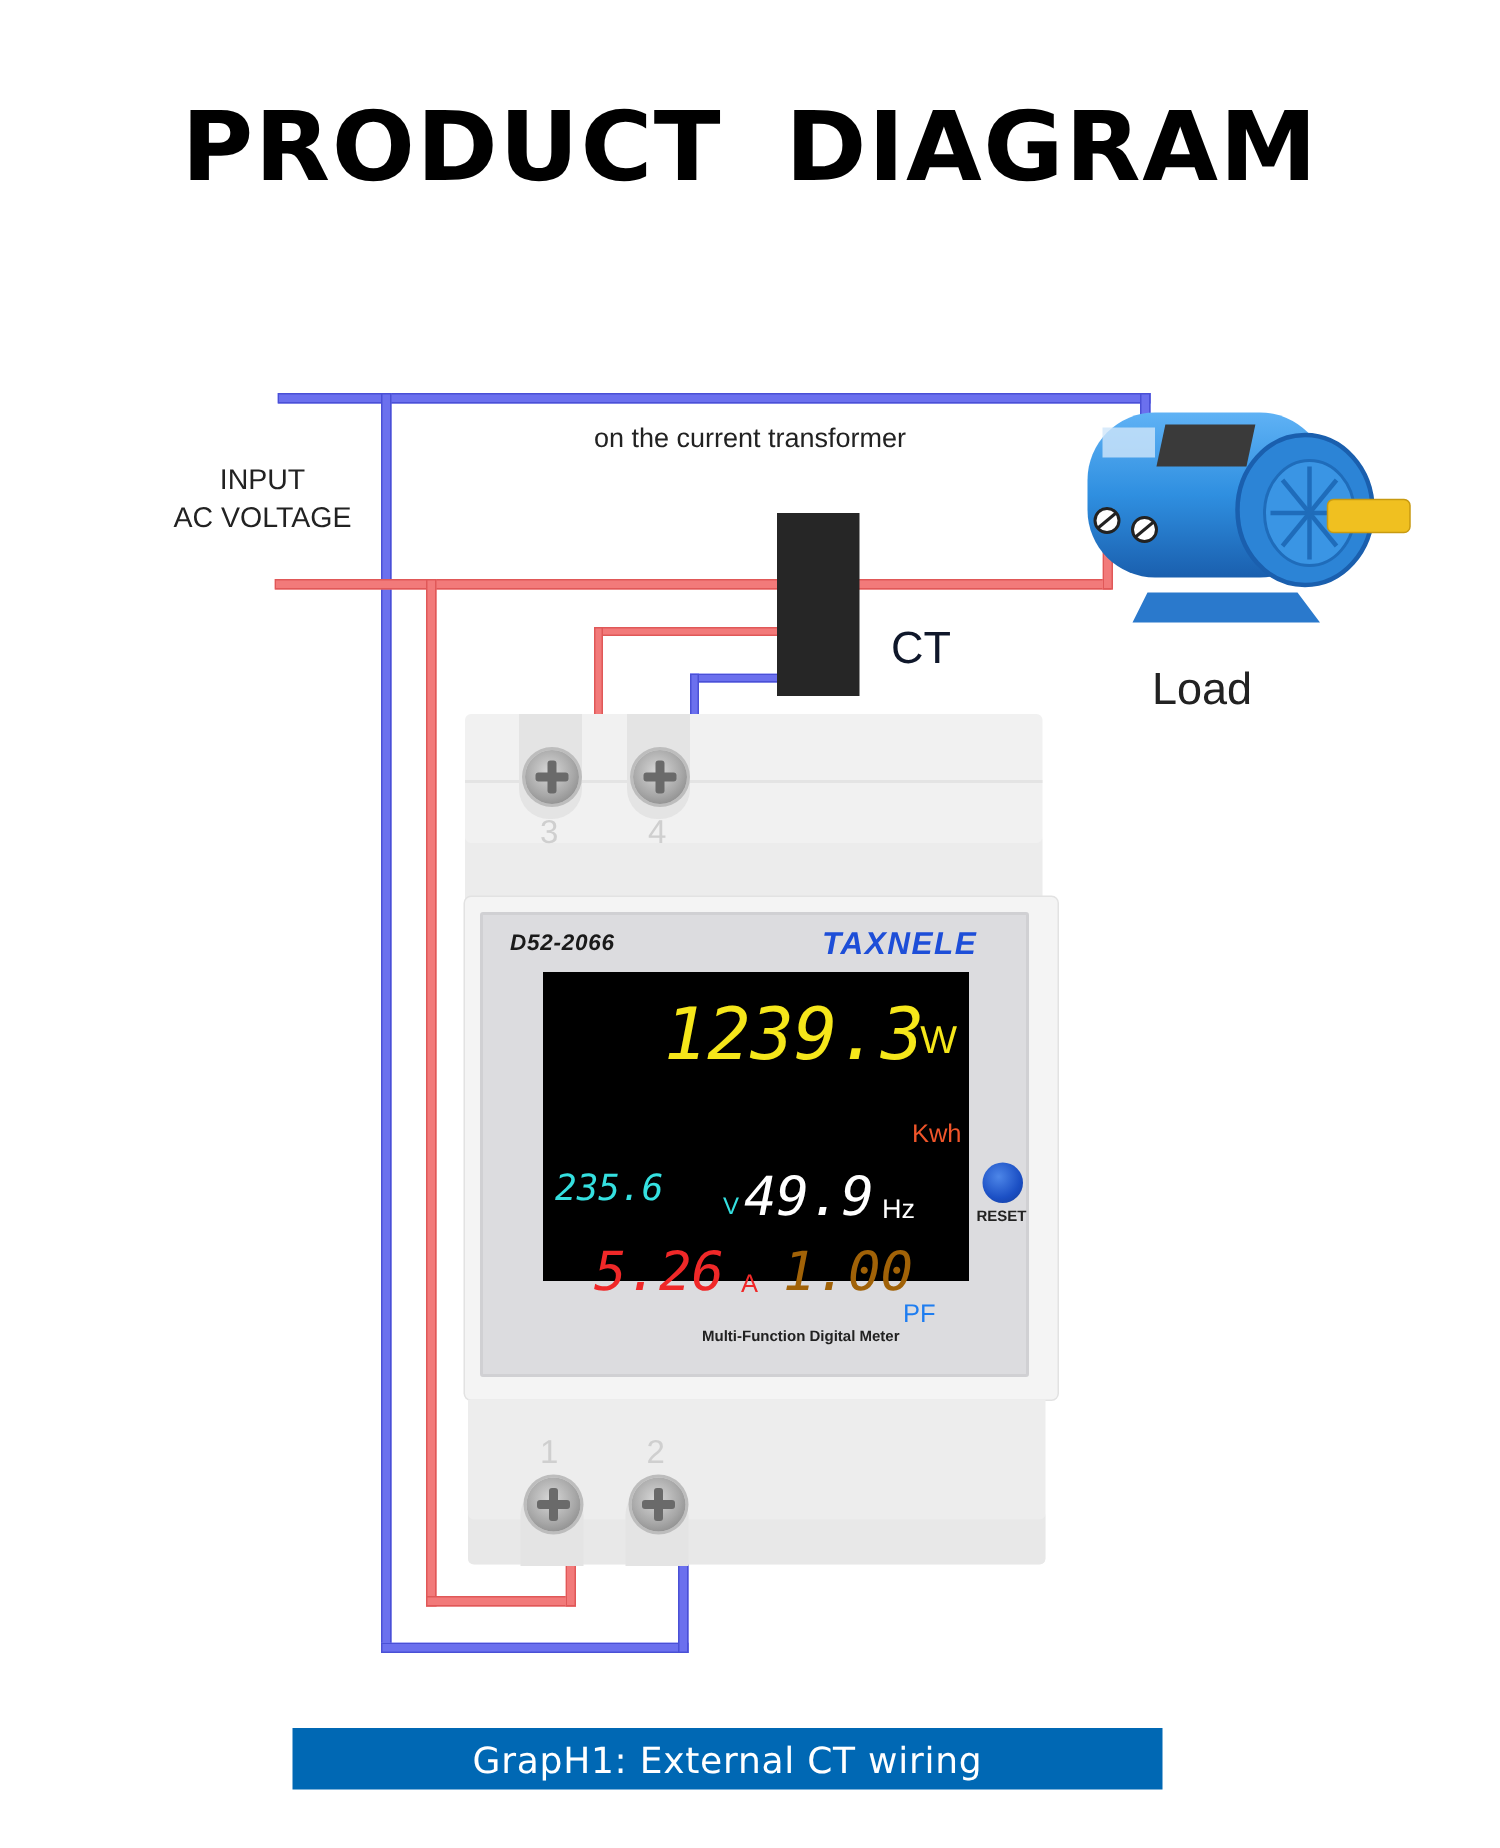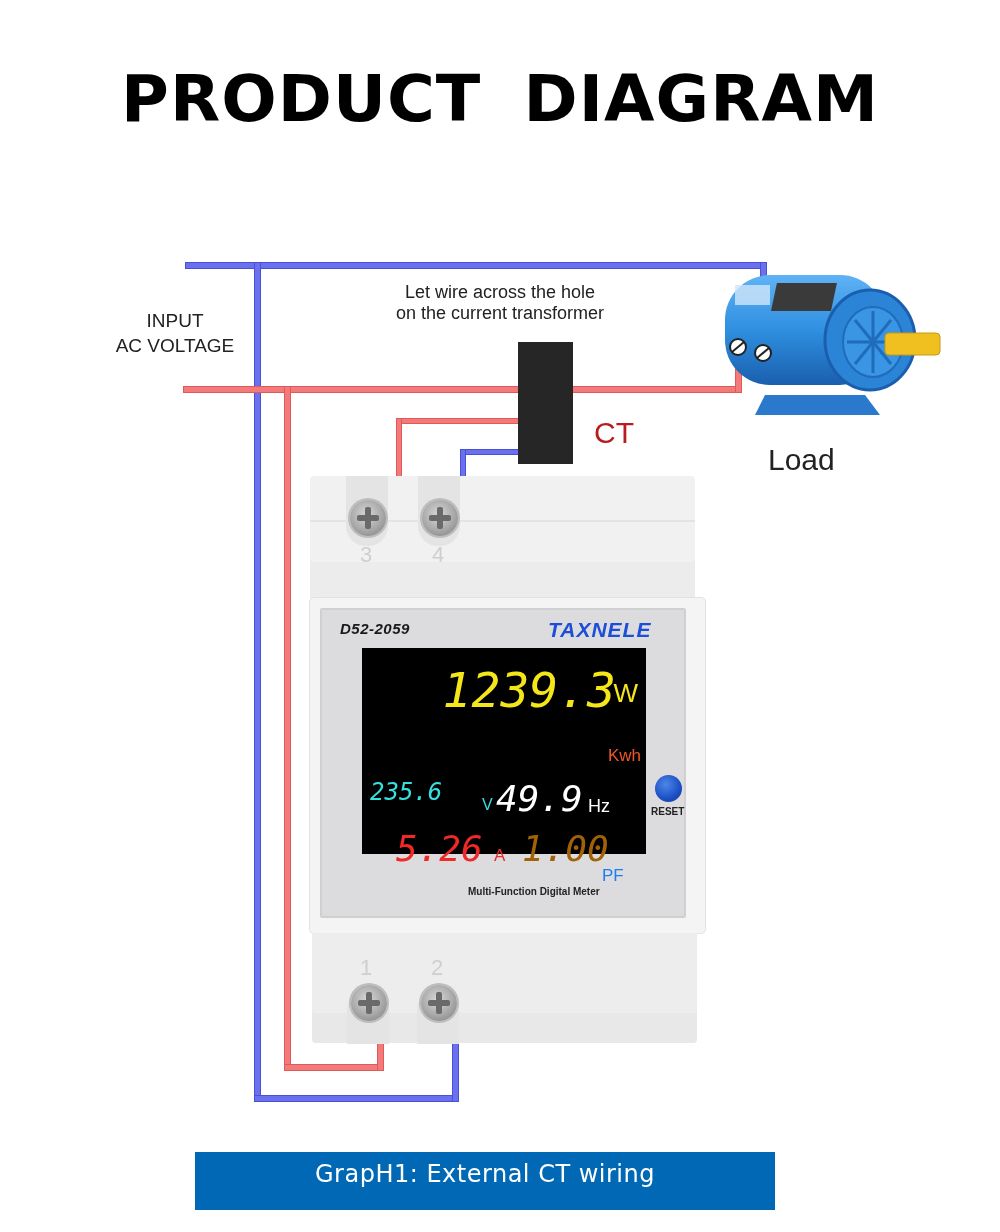--- a/index.html
+++ b/index.html
@@ -4,21 +4,21 @@
 <style>
   html,body{margin:0;padding:0;background:#fff;}
   body{width:1000px;height:1232px;position:relative;overflow:hidden;font-family:"Liberation Sans",sans-serif;}
   .abs{position:absolute;}
   .title{left:0;top:62px;width:1000px;text-align:center;font-family:"DejaVu Sans",sans-serif;font-weight:bold;font-size:64px;letter-spacing:1px;color:#000;transform:scaleX(1.02);word-spacing:18px;}
   .wire{position:absolute;}
   .wb{background:#6b70ee;box-shadow:inset 0 0 0 1px #4a50d6;}
   .wr{background:#f27a7a;box-shadow:inset 0 0 0 1px #e05858;}
   .label{color:#222;font-size:19px;line-height:25px;text-align:center;}
   .ct-block{left:518px;top:342px;width:55px;height:122px;background:#262626;}
-  .ct-label{left:594px;top:416px;font-size:30px;color:#b91c1c;}
+  .ct-label{left:594px;top:416px;font-size:30px;color:#0f172a;}
   .load-label{left:768px;top:443px;font-size:30px;color:#222;}
   
   .meter-top{left:310px;top:476px;width:385px;height:126px;background:#f1f1f1;border-radius:4px;box-shadow:inset 0 -40px 0 #ececec;}
   .meter-top-step{left:310px;top:520px;width:385px;height:2px;background:#e4e4e4;}
   .meter-mid{left:310px;top:598px;width:395px;height:335px;background:#f4f4f4;border-radius:4px;box-shadow:0 0 0 1px #e2e2e2;}
   .panel{left:320px;top:608px;width:362px;height:306px;background:#dcdcdf;border:2px solid #d0d0d3;border-radius:2px;}
   .meter-bot{left:312px;top:933px;width:385px;height:110px;background:#ededed;border-radius:0 0 4px 4px;box-shadow:inset 0 -30px 0 #e8e8e8;}
   .slot{position:absolute;width:42px;background:#e4e4e4;border-radius:0 0 20px 20px;}
   .screw{position:absolute;width:36px;height:36px;border-radius:50%;background:radial-gradient(circle at 45% 40%,#d8d8d8 0,#a8a8a8 55%,#7a7a7a 100%);box-shadow:0 0 0 2px #bdbdbd;}
   .screw::before,.screw::after{content:"";position:absolute;background:#6a6a6a;border-radius:2px;}
@@ -26,33 +26,32 @@
   .screw::after{left:15px;top:7px;width:6px;height:22px;}
   .term-num{position:absolute;font-size:22px;color:#cfcfcf;}
   .model{left:340px;top:620px;font-size:15px;font-weight:bold;font-style:italic;color:#1a1a1a;letter-spacing:0.5px;}
   .brand{left:548px;top:618px;font-size:21px;font-weight:bold;font-style:italic;color:#1d4ed8;letter-spacing:1px;}
   .screen{left:362px;top:648px;width:284px;height:206px;background:#000;}
   .seg{position:absolute;font-family:"DejaVu Sans Mono",monospace;font-style:italic;}
   .unit{position:absolute;font-family:"Liberation Sans",sans-serif;}
   .reset-btn{left:655px;top:775px;width:27px;height:27px;border-radius:50%;background:radial-gradient(circle at 40% 35%,#4d86e8 0,#1b4fc4 60%,#123a96 100%);}
   .reset-lbl{left:651px;top:806px;font-size:10px;font-weight:bold;color:#222;letter-spacing:0;}
   .subtitle{left:468px;top:886px;font-size:10px;font-weight:bold;color:#222;}
-  .caption{left:195px;top:1152px;width:580px;height:58px;background:#0068b4;color:#fff;font-family:"DejaVu Sans",sans-serif;font-size:24px;line-height:45px;text-align:center;letter-spacing:0.5px;}
+  .caption{left:195px;top:1152px;width:580px;height:41px;background:#0068b4;color:#fff;font-family:"DejaVu Sans",sans-serif;font-size:24px;line-height:45px;text-align:center;letter-spacing:0.5px;}
 </style>
 </head>
 <body>
 
 <div class="abs title">PRODUCT DIAGRAM</div>
 
 <div class="abs label" style="left:100px;top:308px;width:150px;">
   <div>INPUT</div>
   <div>AC VOLTAGE</div>
 </div>
 <div class="abs label" style="left:370px;top:282px;width:260px;font-size:18px;line-height:21px;">
-  <div>Let wire across the hole</div>
   <div>on the current transformer</div>
 </div>
 
 <div class="wire wb" style="left:185px;top:262px;width:582px;height:7px;"></div>
 <div class="wire wb" style="left:760px;top:262px;width:7px;height:92px;"></div>
 <div class="wire wb" style="left:254px;top:262px;width:7px;height:840px;"></div>
 <div class="wire wb" style="left:254px;top:1095px;width:205px;height:7px;"></div>
 <div class="wire wb" style="left:452px;top:1042px;width:7px;height:60px;"></div>
 <div class="wire wb" style="left:460px;top:449px;width:60px;height:6px;"></div>
 <div class="wire wb" style="left:460px;top:449px;width:6px;height:28px;"></div>
@@ -100,21 +99,21 @@
 <div class="abs meter-top-step"></div>
 <div class="slot" style="left:346px;top:476px;height:70px;"></div>
 <div class="slot" style="left:418px;top:476px;height:70px;"></div>
 <div class="screw" style="left:350px;top:500px;"></div>
 <div class="screw" style="left:422px;top:500px;"></div>
 <div class="term-num" style="left:360px;top:542px;">3</div>
 <div class="term-num" style="left:432px;top:542px;">4</div>
 
 <div class="abs meter-mid"></div>
 <div class="abs panel"></div>
-<div class="abs model">D52-2059</div>
+<div class="abs model">D52-2066</div>
 <div class="abs brand">TAXNELE</div>
 
 <div class="abs screen">
   <div class="seg" style="right:30px;top:14px;font-size:48px;color:#f5e61a;">1239.3</div>
   <div class="unit" style="right:8px;top:30px;font-size:26px;color:#f5e61a;">W</div>
   <div class="unit" style="right:5px;top:98px;font-size:17px;color:#f0552a;">Kwh</div>
   <div class="seg" style="left:8px;top:130px;font-size:24px;color:#35e0e0;">235.6</div>
   <div class="unit" style="left:120px;top:148px;font-size:16px;color:#35e0e0;">V</div>
   <div class="seg" style="left:134px;top:130px;font-size:36px;color:#fff;">49.9</div>
   <div class="unit" style="left:226px;top:148px;font-size:18px;color:#fff;">Hz</div>

